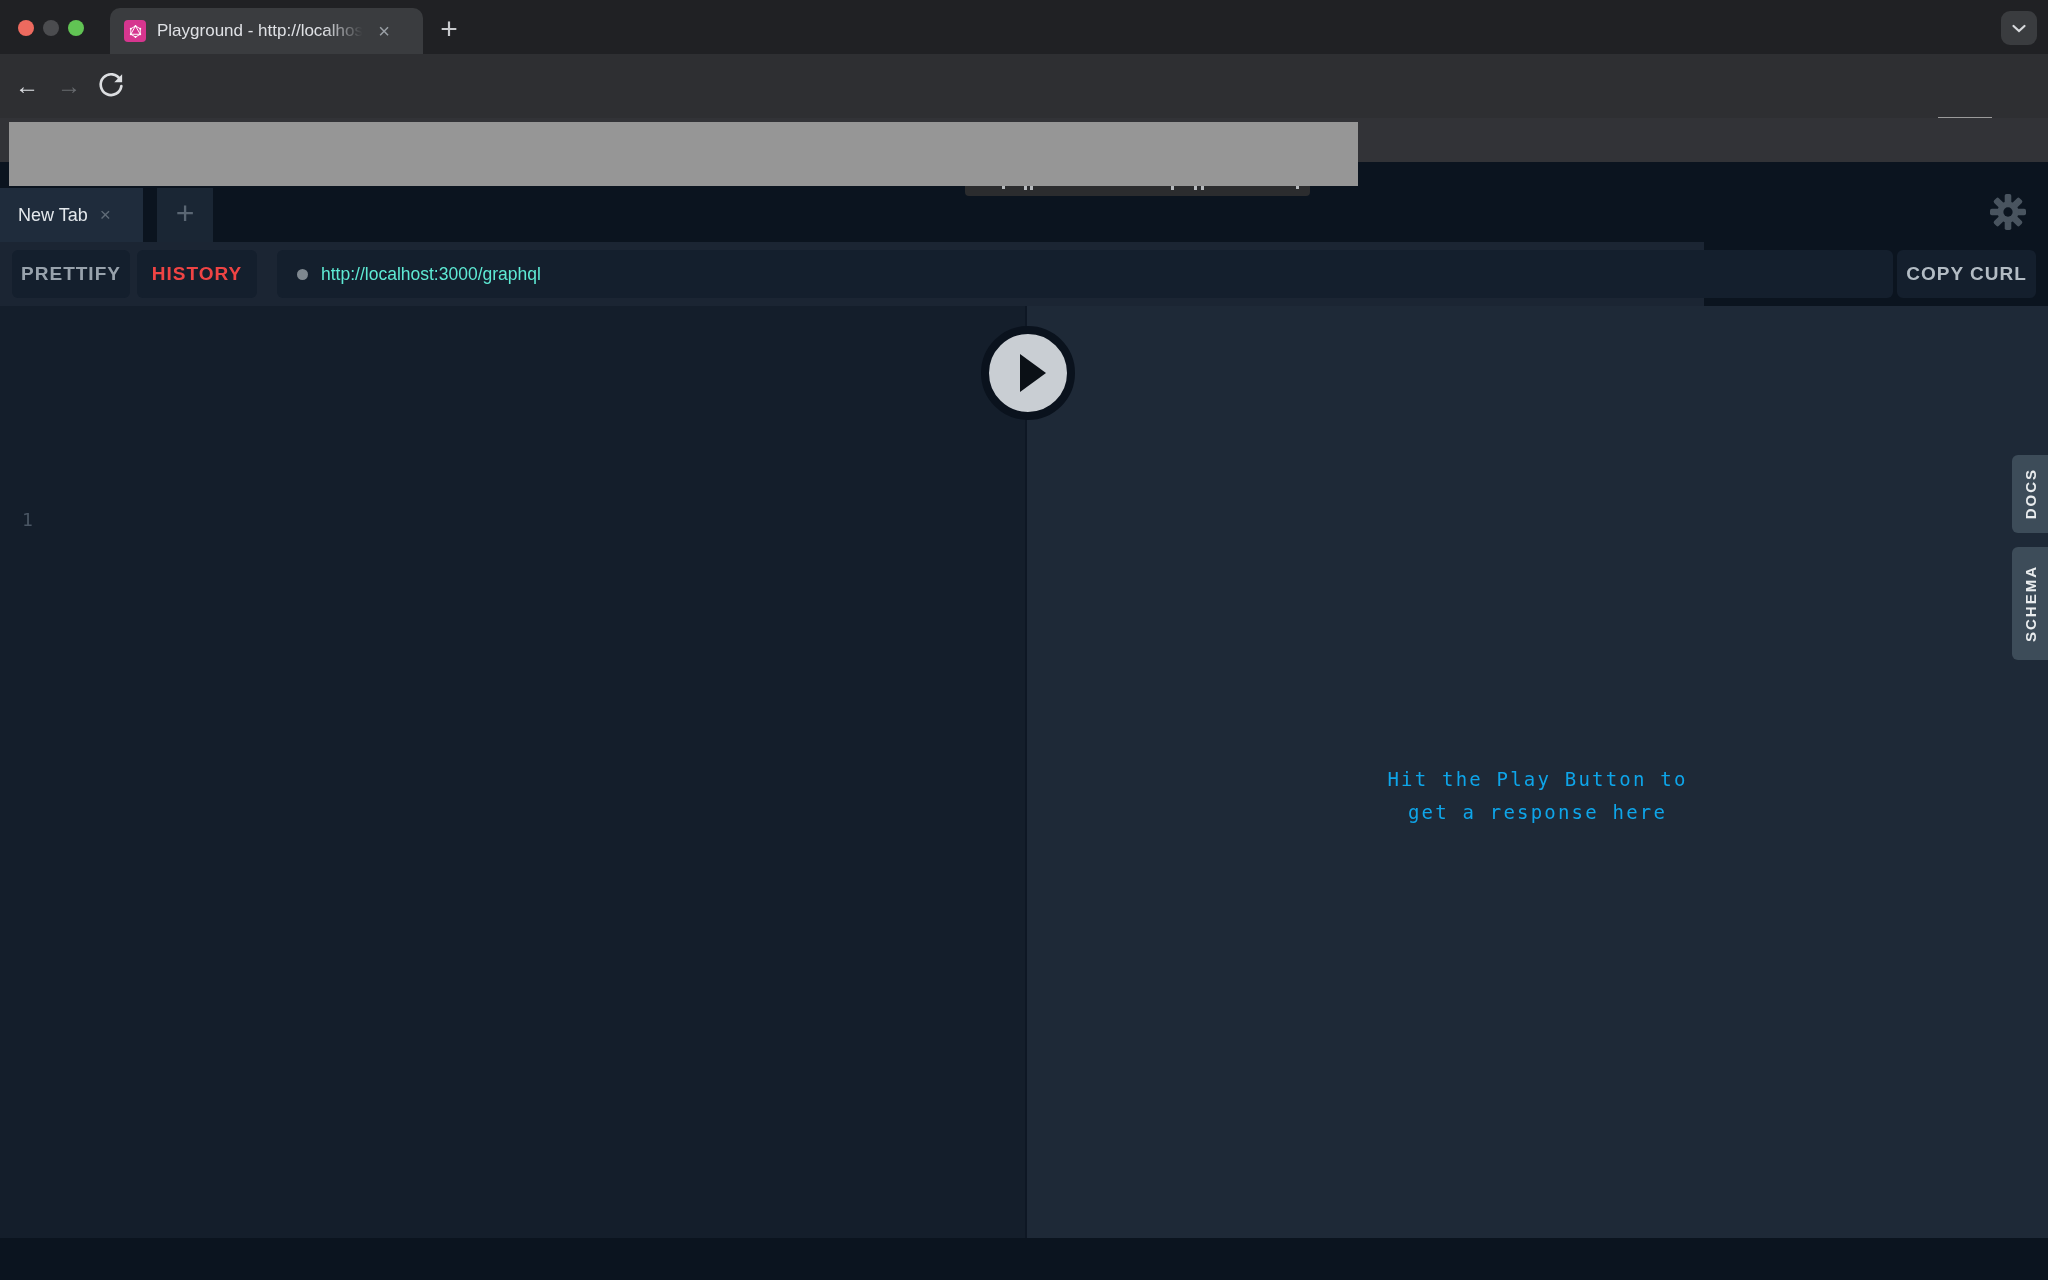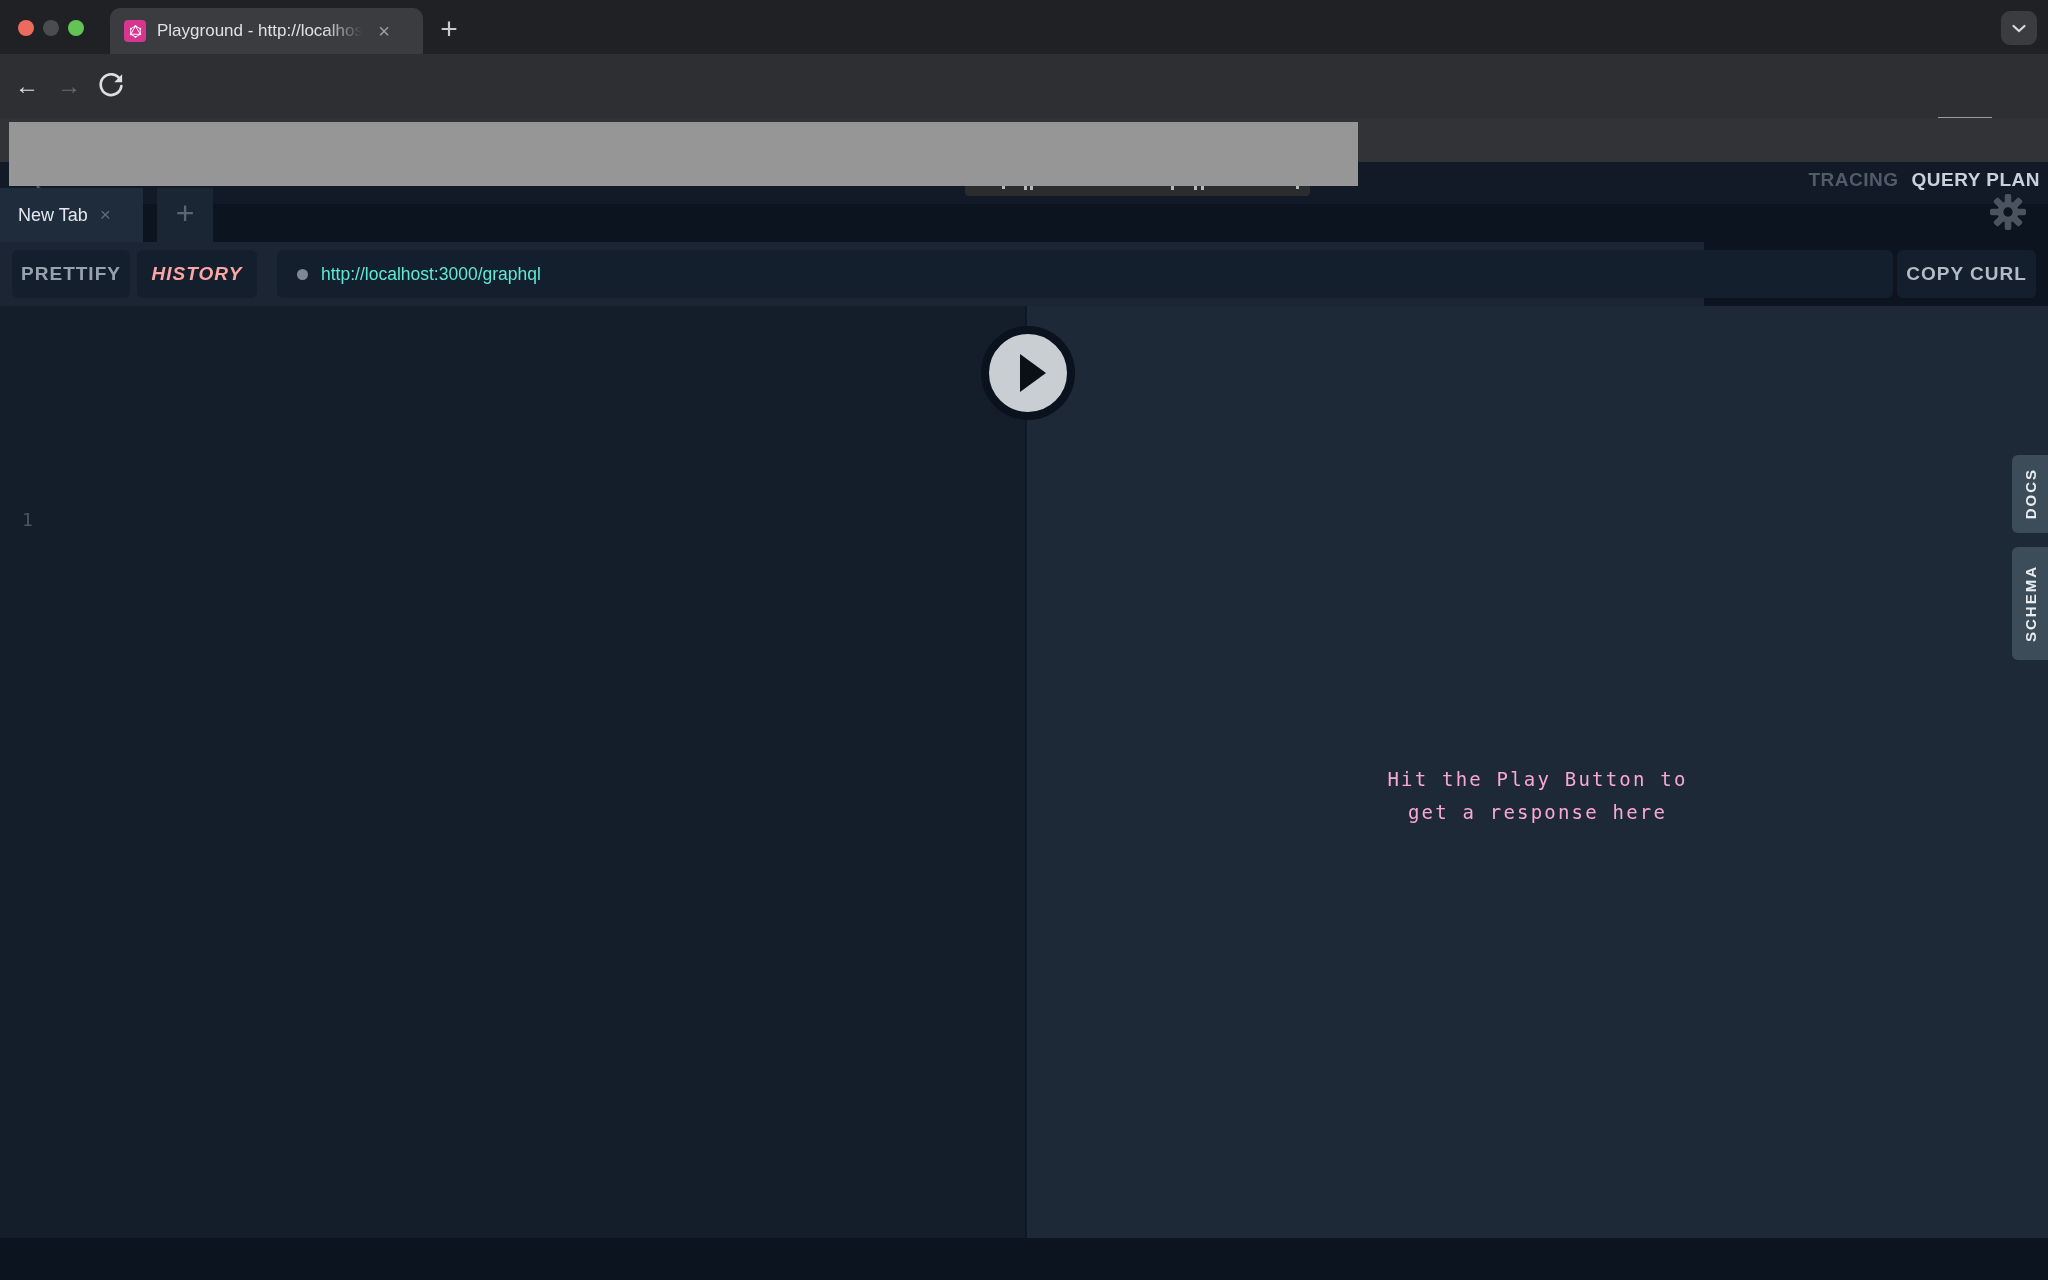--- a/index.html
+++ b/index.html
@@ -71,39 +71,39 @@
   #pg-add { left:157px; top:0; width:56px; height:54px; background:#1a2634; color:#5a6673;
             font-size:32px; line-height:50px; text-align:center; }
   #pg-gear { left:1988px; top:4px; width:40px; height:40px; display:flex; align-items:center;
              justify-content:center; }
 
   #pg-toolbar { left:0; top:80px; width:1704px; height:64px; background:#1b2533; }
   .pg-btn { top:8px; height:48px; background:#141f2d; border-radius:6px; display:flex;
             align-items:center; justify-content:center; font-weight:bold; letter-spacing:1px;
             font-size:19px; }
   #btn-prettify { left:12px; width:118px; color:#98a2ac; }
-  #btn-history  { left:137px; width:120px; color:#fca5a5;font-style:italic; }
+  #btn-history  { left:137px; width:120px; color:#ef4444; }
   #endpoint { left:277px; top:8px; width:1616px; height:48px; background:#141f2d; border-radius:6px;
               display:flex; align-items:center; padding-left:20px; gap:13px; }
   #endpoint-dot { width:11px; height:11px; border-radius:50%; background:#7f8890; flex:0 0 auto; }
   #endpoint-text { color:#5eead4; font-size:17.5px;text-align:center; }
   #btn-copycurl { left:1897px; width:139px; color:#b3bcc4; }
 
   #left-pane { left:0; top:144px; width:1025px; height:932px; background:#141e2b; }
   #gutter-line-number { left:22px; top:203px; color:#4a5664; font-size:18px;
                         font-family:"DejaVu Sans Mono",monospace; }
   #right-pane { left:1027px; top:144px; width:1021px; height:932px; background:#1e2937; }
   #pane-divider { left:1025px; top:144px; width:2px; height:932px; background:#0e1724; }
   #play-btn { left:981px; top:164px; width:94px; height:94px; border-radius:50%;
               background:#c9ced3; border:8px solid #0a121d; display:flex; align-items:center;
               justify-content:center; z-index:3; }
   #play-triangle { width:0; height:0; border-left:26px solid #0b1016;
                    border-top:19px solid transparent; border-bottom:19px solid transparent;
                    margin-left:9px; }
-  #response-hint { left:1027px; top:601px; width:1021px; text-align:center; color:#f9a8d4;
+  #response-hint { left:1027px; top:601px; width:1021px; text-align:center; color:#0ea5e9;
                    font-family:"DejaVu Sans Mono",monospace; font-size:19px;
                    letter-spacing:2.2px; line-height:33px; }
 
   .side-tab { left:2012px; width:36px; background:#3d4c59; border-radius:6px 0 0 6px;
               display:flex; align-items:center; justify-content:center; z-index:4; }
   #docs-tab { top:293px; height:78px; }
   #schema-tab { top:385px; height:113px; }
   .side-tab span { writing-mode:vertical-rl; transform:rotate(180deg); color:#e9ecee;
                    font-size:15px; font-weight:bold; letter-spacing:2px; }
 
@@ -274,25 +274,15 @@
       <div>get a response here</div>
     </div>
 
     <div id="docs-tab" class="side-tab abs">
       <span>DOCS</span>
     </div>
     <div id="schema-tab" class="side-tab abs">
       <span>SCHEMA</span>
     </div>
 
-    <div id="pg-bottombar">
-      <div class="bb-group">
-        <span class="bb-item bb-dim">QUERY VARIABLES</span>
-        <span class="bb-item bb-lit">HTTP HEADERS</span>
-      </div>
-      <div class="bb-group">
-        <span class="bb-item bb-dim">TRACING</span>
-        <span class="bb-item bb-lit">QUERY PLAN</span>
-      </div>
-    </div>
 
   </div>
 </div>
 
 </body></html>

